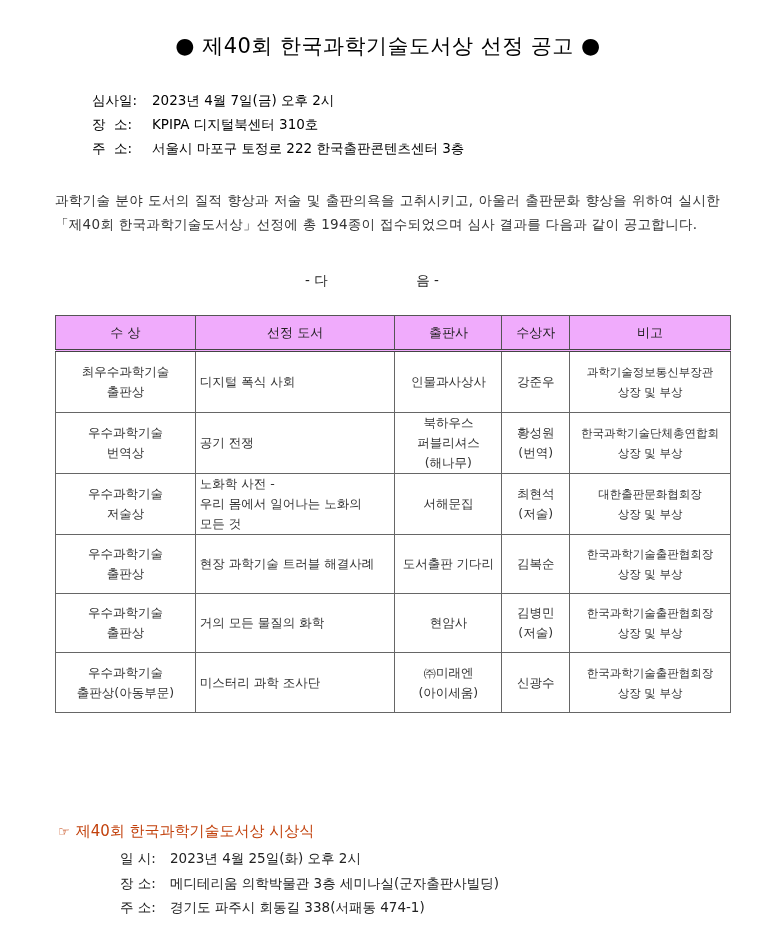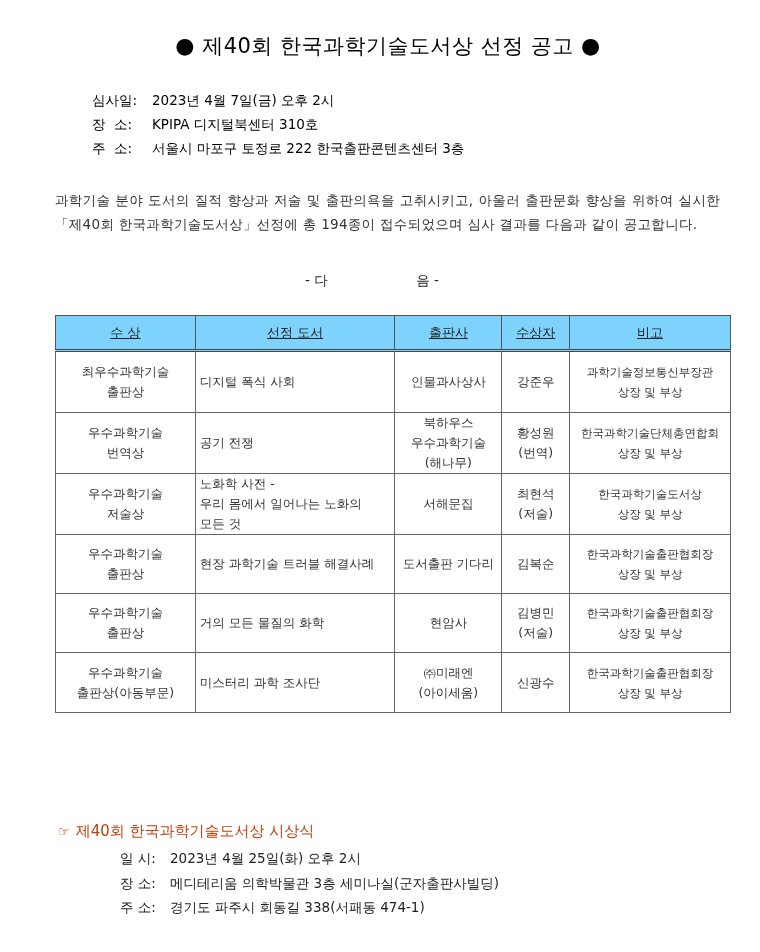--- a/index.html
+++ b/index.html
@@ -9,22 +9,22 @@
            font-size:21px; font-weight:normal; letter-spacing:0.5px; color:#000;margin-left:8px; }
   .title .dot { font-size:22px; }
   .info { position:absolute; left:92px; font-size:13.5px; color:#000000; }
   .info .k { display:inline-block; width:60px; white-space:pre; }
   .para { position:absolute; left:55px; top:188px; width:665px; font-size:13.5px;
           line-height:24px; color:#333; text-align:justify; letter-spacing:0.3px; }
   .da { position:absolute; top:272px; left:305px; font-size:13.5px; color:#222; }
   .da span { display:inline-block; }
   table { position:absolute; left:55px; top:315px; width:676px; border-collapse:collapse;
           font-size:12.5px; color:#333; }
-  th { background:#7dd3fc; font-weight:normal; height:31px; font-size:13px; color:#222;
-       border:1px solid #555; border-bottom:3px double #444;text-decoration:underline; }
+  th { background:#f0abfc; font-weight:normal; height:31px; font-size:13px; color:#222;
+       border:1px solid #555; border-bottom:3px double #444; }
   td { border:1px solid #666; text-align:center; line-height:20px; padding:0 2px; }
   td.book { text-align:left; padding-left:4px; }
   td.note { font-size:11.5px; }
   .r1 td { height:60px; } .r2 td { height:59px; } .r3 td { height:58px; }
   .r4 td { height:58px; } .r5 td { height:58px; } .r6 td { height:58px; } .r7 td { height:59px; }
   .ceremony-title { position:absolute; left:58px; top:822px; font-size:15px; color:#c2410c; }
   .ceremony-title .hand { font-size:13px; margin-right:6px; }
   .cinfo { position:absolute; left:120px; font-size:13.5px; color:#222; }
   .cinfo .k { display:inline-block; width:50px; white-space:pre; }
   .line { white-space:pre-line; }
@@ -81,37 +81,37 @@
       <td class="line">인물과사상사</td>
       <td class="line">강준우</td>
       <td class="line note">과학기술정보통신부장관
 상장 및 부상</td>
     </tr>
     <tr class="r2">
       <td class="line">우수과학기술
 번역상</td>
       <td class="line book">공기 전쟁</td>
       <td class="line">북하우스
-우수과학기술
+퍼블리셔스
 (해나무)</td>
       <td class="line">황성원
 (번역)</td>
       <td class="line note">한국과학기술단체총연합회
 상장 및 부상</td>
     </tr>
     <tr class="r3">
       <td class="line">우수과학기술
 저술상</td>
       <td class="line book">노화학 사전 -
 우리 몸에서 일어나는 노화의
 모든 것</td>
       <td class="line">서해문집</td>
       <td class="line">최현석
 (저술)</td>
-      <td class="line note">한국과학기술도서상
+      <td class="line note">대한출판문화협회장
 상장 및 부상</td>
     </tr>
     <tr class="r5">
       <td class="line">우수과학기술
 출판상</td>
       <td class="line book">현장 과학기술 트러블 해결사례</td>
       <td class="line">도서출판 기다리</td>
       <td class="line">김복순</td>
       <td class="line note">한국과학기술출판협회장
 상장 및 부상</td>

